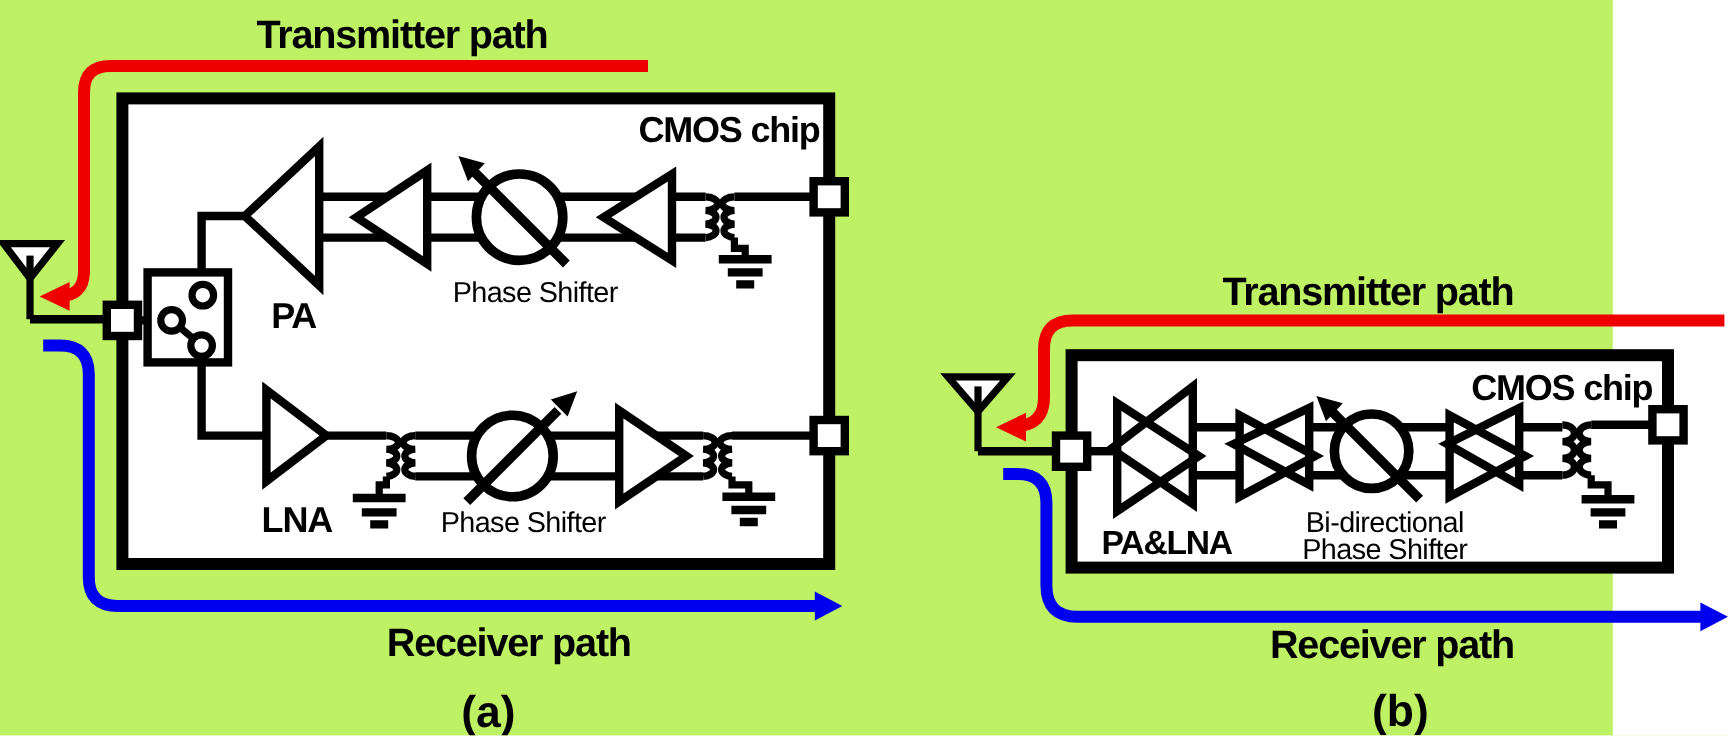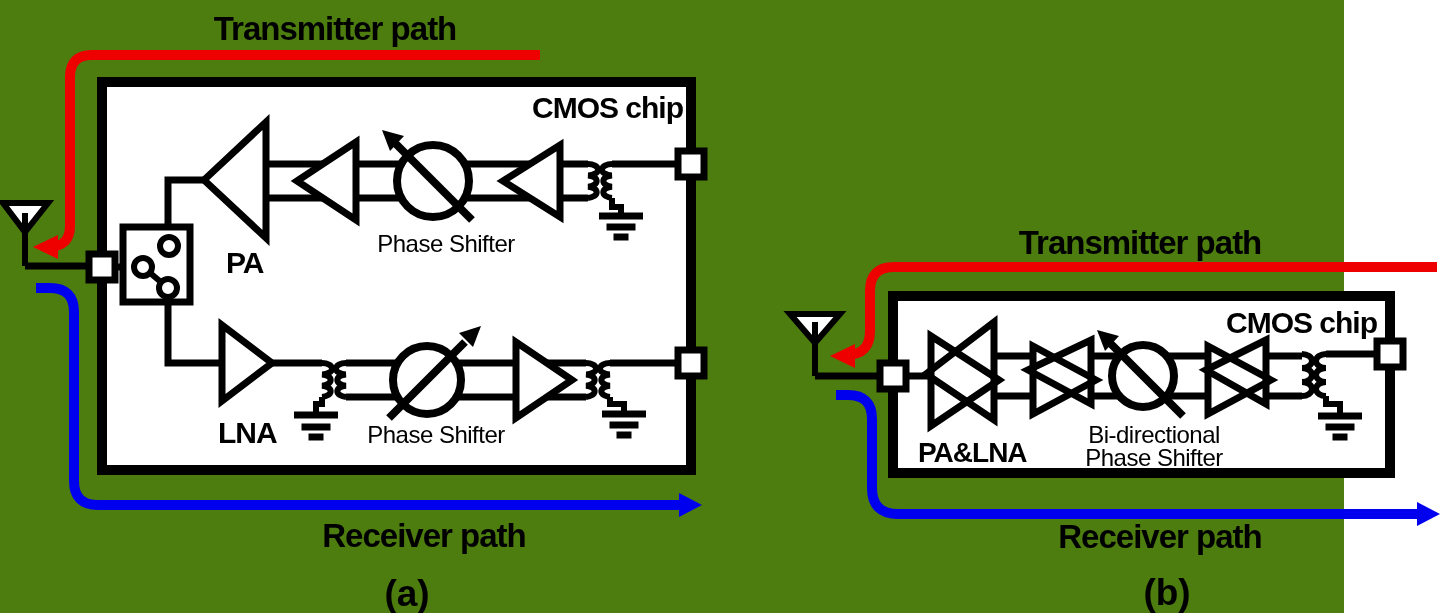--- a/index.html
+++ b/index.html
@@ -1,16 +1,16 @@
 <!DOCTYPE html>
 <html><head>
 <meta charset="utf-8">
 <style>
   html,body { margin:0; padding:0; background:#ffffff; }
-  .stage { width:1344px; height:613px; position:relative; background:#4d7c0f; }
+  .stage { width:1344px; height:613px; position:relative; background:#bef264; }
   svg text { font-family:"Liberation Sans", sans-serif; fill:#000; }
   .path-label   { font-size:33px; font-weight:bold; letter-spacing:-1px; }
   .chip-label   { font-size:30px; font-weight:bold; letter-spacing:-1px; }
   .comp-label   { font-size:30px; font-weight:bold; letter-spacing:-1px; }
   .palna-label  { font-size:28px; font-weight:bold; letter-spacing:-1px; }
   .ps-label     { font-size:24px; letter-spacing:-0.5px; }
   .caption      { font-size:37px; font-weight:bold; }
 </style>
 </head>
 <body>

